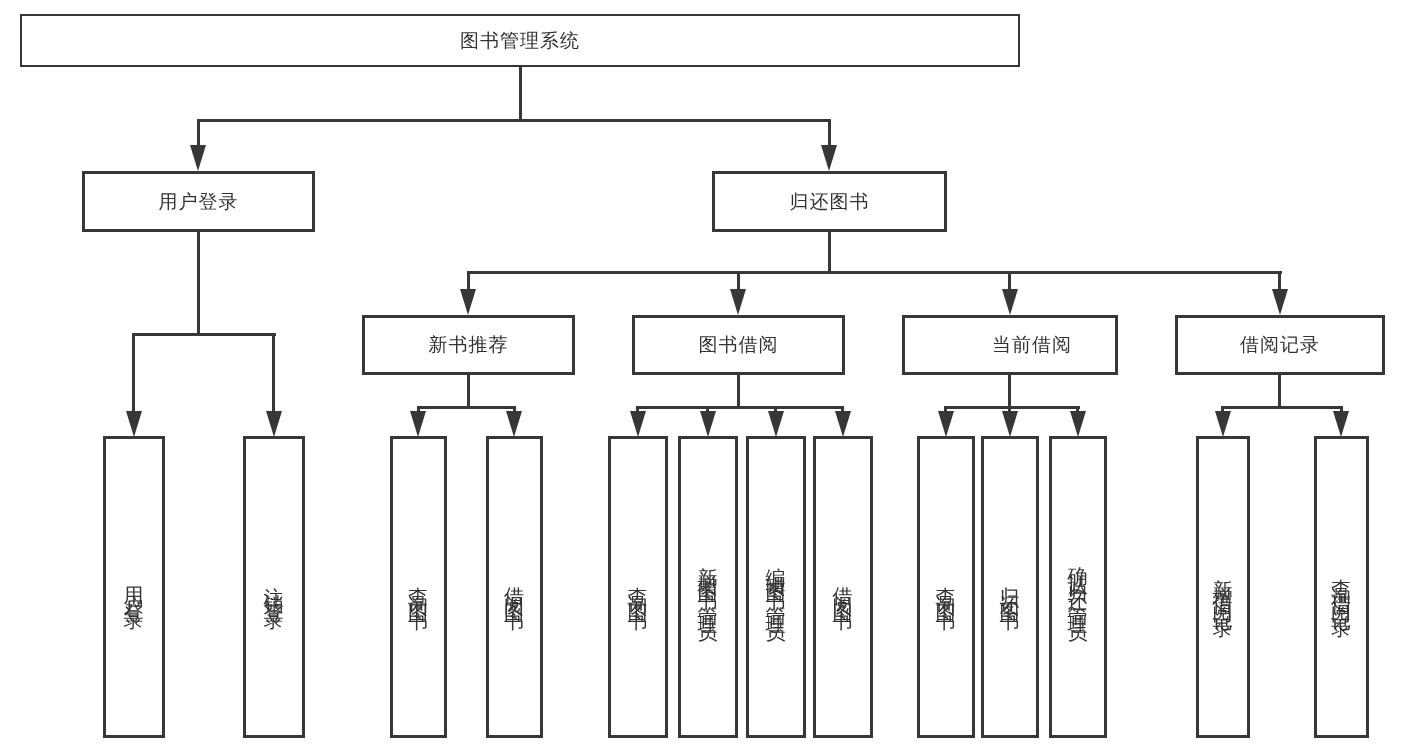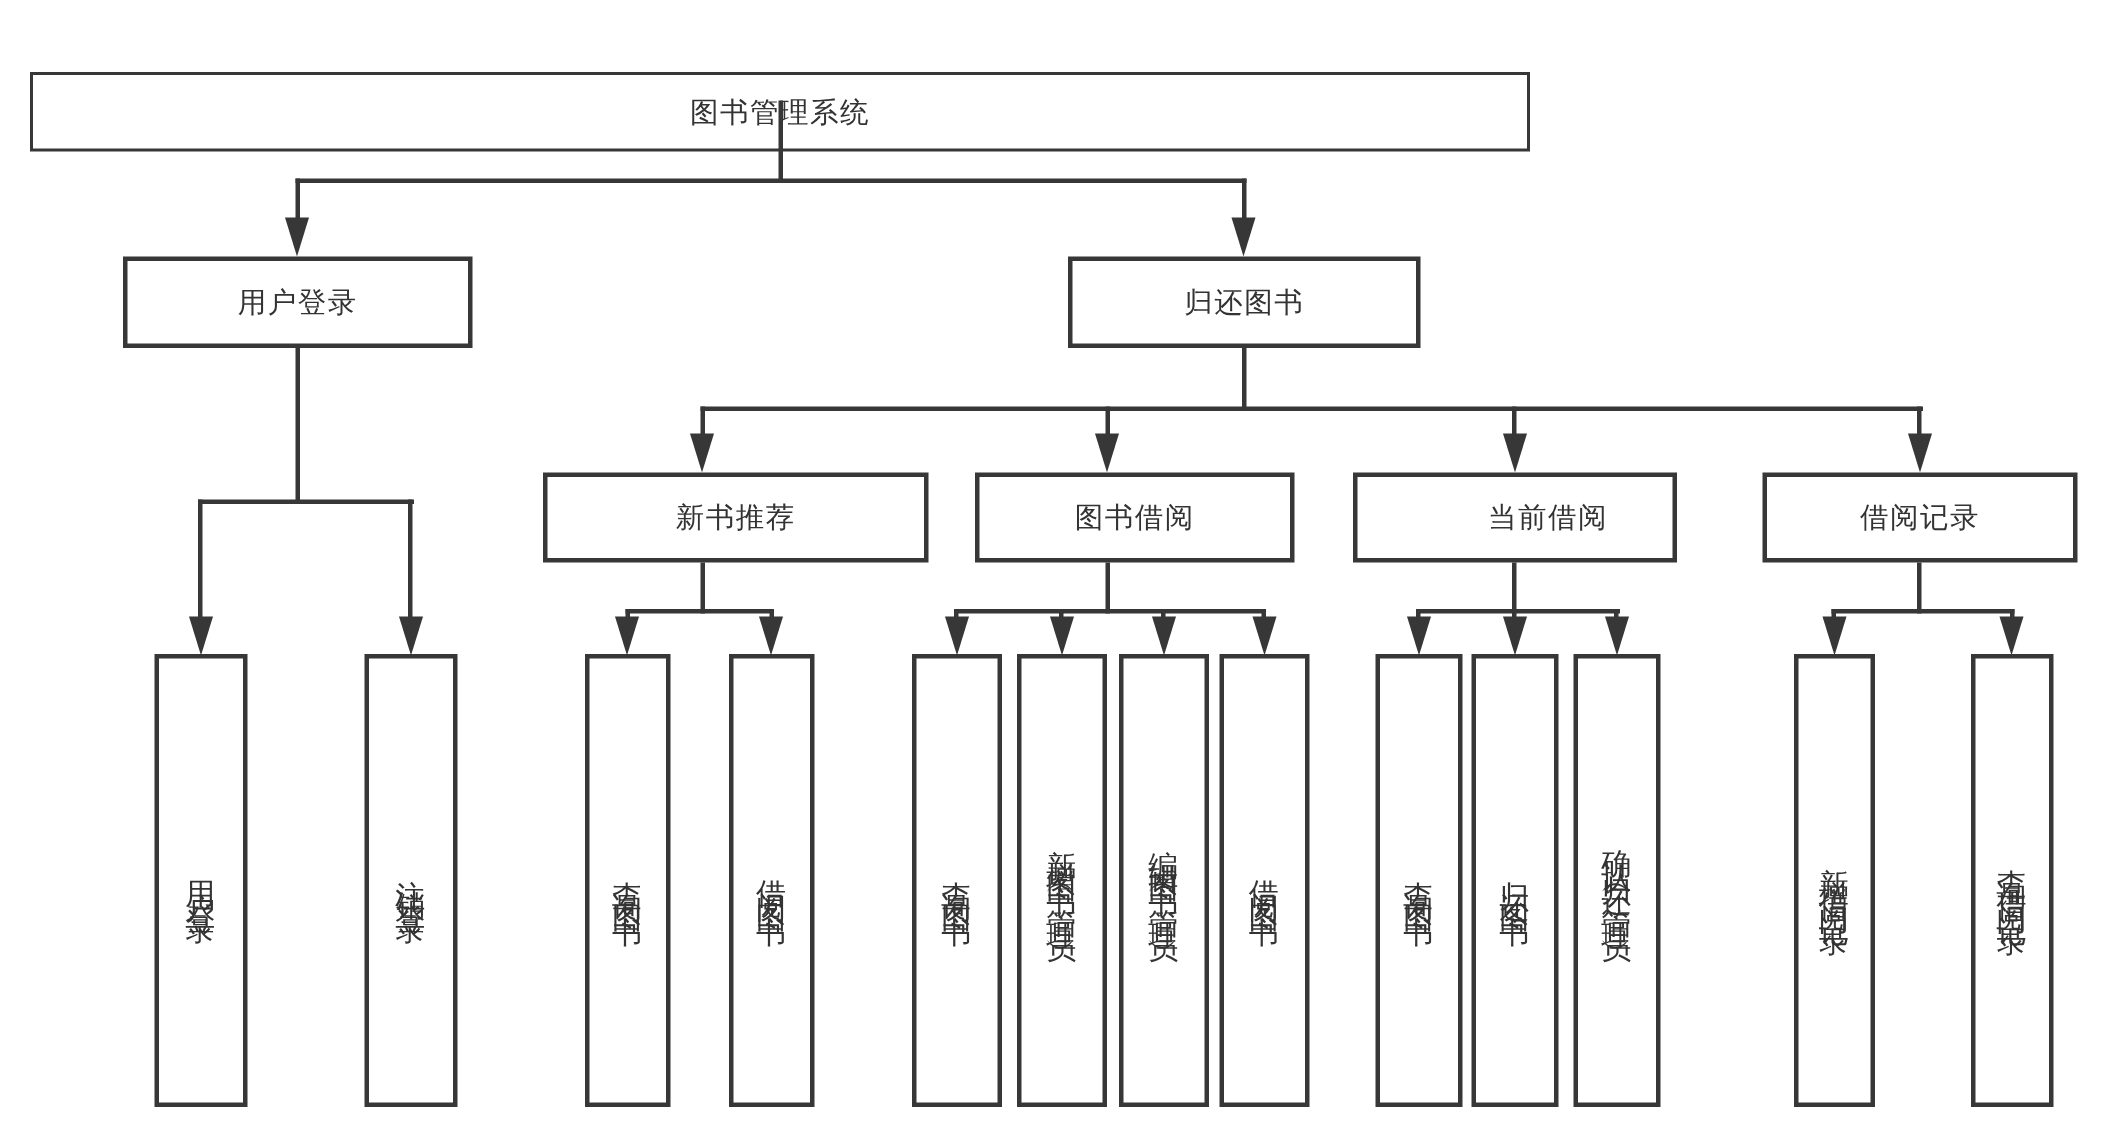--- a/index.html
+++ b/index.html
@@ -16,21 +16,21 @@
 
   .box {
     position: absolute;
     border: 3px solid #373737;
     background: #ffffff;
     display: flex;
     align-items: center;
     justify-content: center;
     color: #333333;
   }
-  .box.root { border-width: 2px; margin-top: 34px; }
+  .box.root { border-width: 2px; }
 
   .hlabel {
     font-size: 19px;
     color: #333333;
     letter-spacing: 1px;
     white-space: nowrap;
   }
 
   .leaf .vtext {
     writing-mode: vertical-rl;
@@ -77,24 +77,24 @@
     <span class="hlabel">图书管理系统</span>
   </div>
 
   <div class="box" style="left:82px; top:171px; width:233px; height:61px;">
     <span class="hlabel">用户登录</span>
   </div>
   <div class="box" style="left:712px; top:171px; width:235px; height:61px;">
     <span class="hlabel">归还图书</span>
   </div>
 
-  <div class="box" style="left:362px; top:315px; width:257px; height:60px;">
+  <div class="box" style="left:362px; top:315px; width:213px; height:60px;">
     <span class="hlabel">新书推荐</span>
   </div>
-  <div class="box" style="left:632px; top:315px; width:213px; height:60px;margin-left:18px;">
+  <div class="box" style="left:632px; top:315px; width:213px; height:60px;">
     <span class="hlabel">图书借阅</span>
   </div>
   <div class="box" style="left:902px; top:315px; width:216px; height:60px;padding-left:44px;">
     <span class="hlabel">当前借阅</span>
   </div>
   <div class="box" style="left:1175px; top:315px; width:210px; height:60px;">
     <span class="hlabel">借阅记录</span>
   </div>
 
   <div class="box leaf" style="left:103px; top:436px; width:62px; height:302px;">

